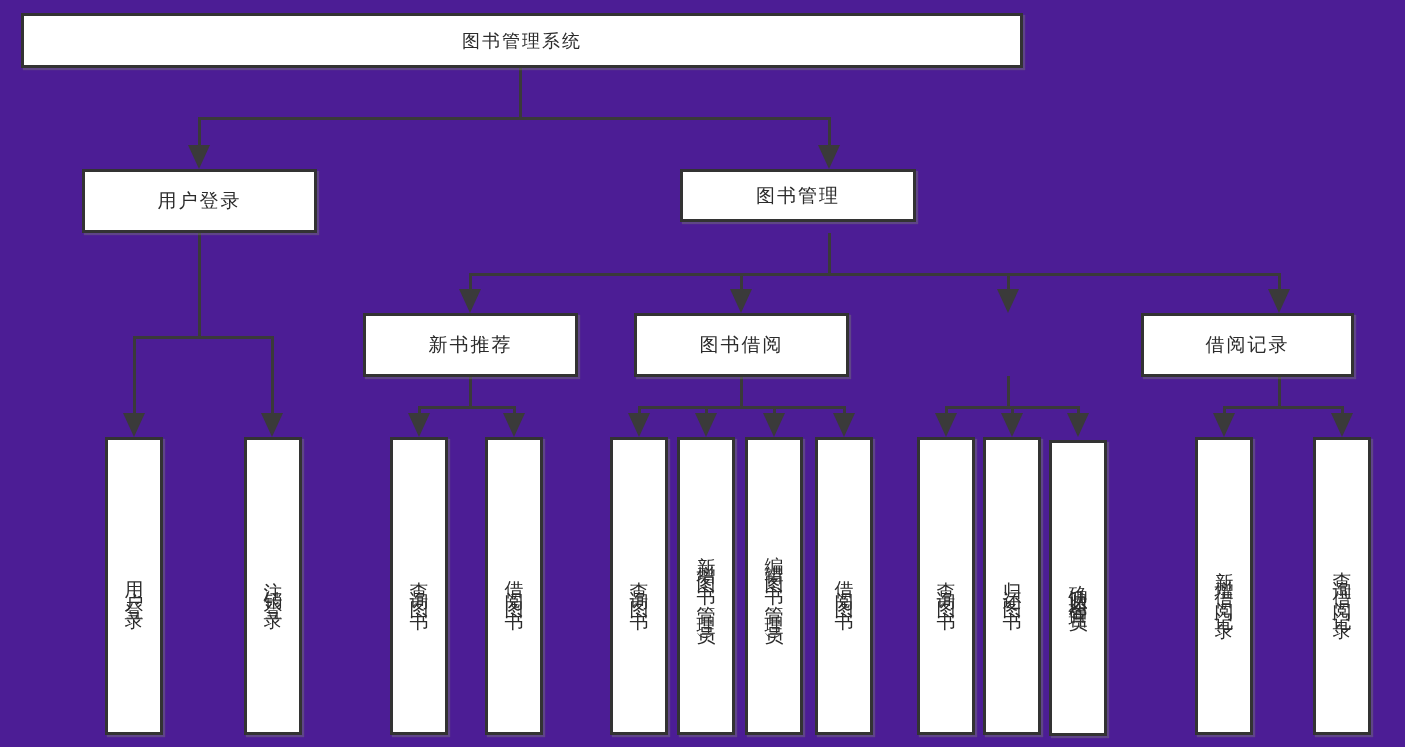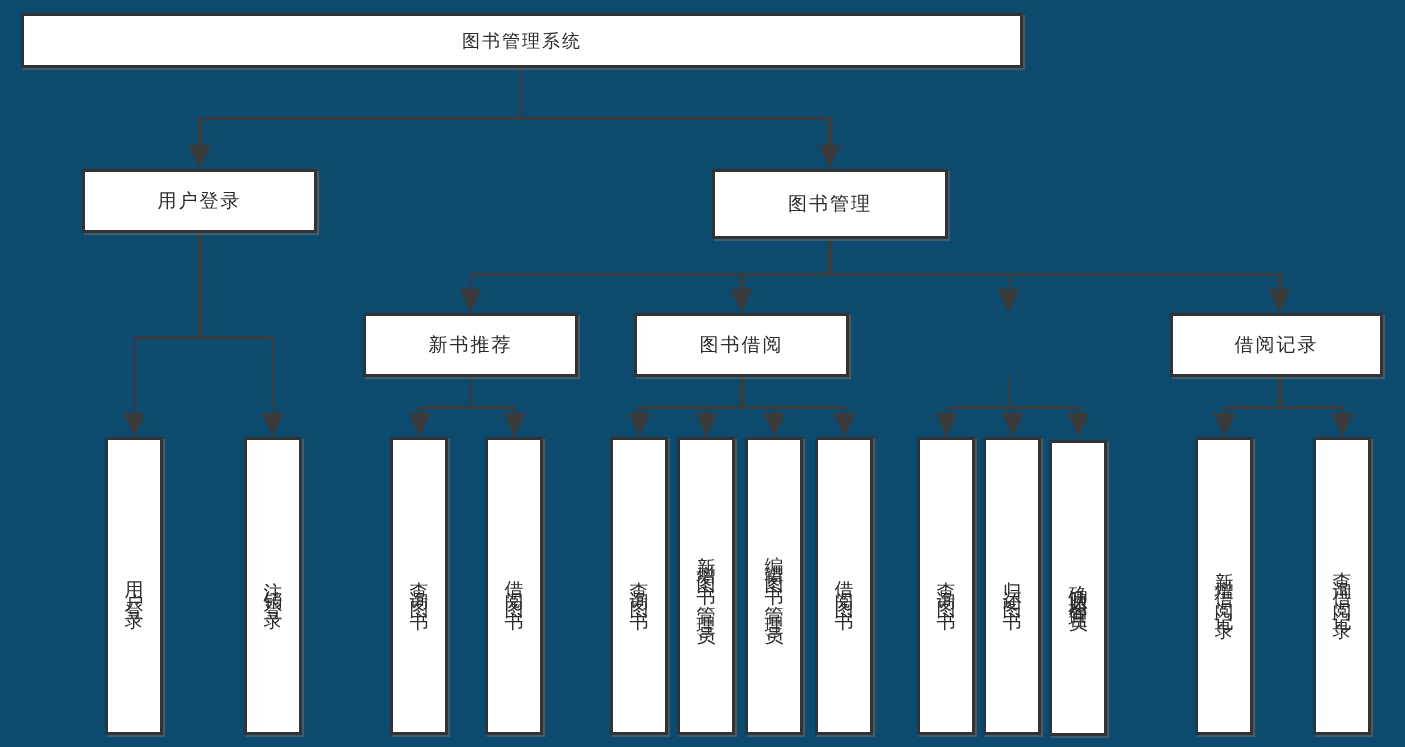--- a/index.html
+++ b/index.html
@@ -5,21 +5,21 @@
   html, body {
     margin: 0;
     padding: 0;
     background: #ffffff;
     font-family: "Liberation Sans", "DejaVu Sans", sans-serif;
   }
   .stage {
     position: relative;
     width: 1405px;
     height: 747px;
-    background: #0c4a6e;
+    background: #4c1d95;
     overflow: hidden;
   }
   
   .ln {
     position: absolute;
     background: #3a3a3a;
   }
   
   .ah {
     position: absolute;
@@ -123,25 +123,25 @@
   <div class="ah" style="left:833px;top:413px;"></div>
   <div class="ah" style="left:935px;top:413px;"></div>
   <div class="ah" style="left:1001px;top:413px;"></div>
   <div class="ah" style="left:1067px;top:413px;"></div>
   <div class="ah" style="left:1213px;top:413px;"></div>
   <div class="ah" style="left:1331px;top:413px;"></div>
 
   <div class="box title" style="left:21px;top:13px;width:1002px;height:55px;">图书管理系统</div>
 
   <div class="box" style="left:82px;top:169px;width:235px;height:64px;">用户登录</div>
-  <div class="box" style="left:712px;top:169px;width:236px;height:70px;">图书管理</div>
+  <div class="box" style="left:680px;top:169px;width:236px;height:53px;">图书管理</div>
 
   <div class="box" style="left:634px;top:313px;width:215px;height:64px;">图书借阅</div>
   <div class="box" style="left:363px;top:313px;width:215px;height:64px;">新书推荐</div>
-  <div class="box" style="left:1170px;top:313px;width:213px;height:64px;">借阅记录</div>
+  <div class="box" style="left:1141px;top:313px;width:213px;height:64px;">借阅记录</div>
 
   <div class="box vbox" style="left:105px;top:437px;width:58px;height:298px;">用户登录</div>
   <div class="box vbox" style="left:244px;top:437px;width:58px;height:298px;">注销登录</div>
 
   <div class="box vbox" style="left:390px;top:437px;width:58px;height:298px;">查询图书</div>
   <div class="box vbox" style="left:485px;top:437px;width:58px;height:298px;">借阅图书</div>
 
   <div class="box vbox" style="left:610px;top:437px;width:58px;height:298px;">查询图书</div>
   <div class="box vbox" style="left:677px;top:437px;width:58px;height:298px;">新增图书（管理员）</div>
   <div class="box vbox" style="left:745px;top:437px;width:58px;height:298px;">编辑图书（管理员）</div>

